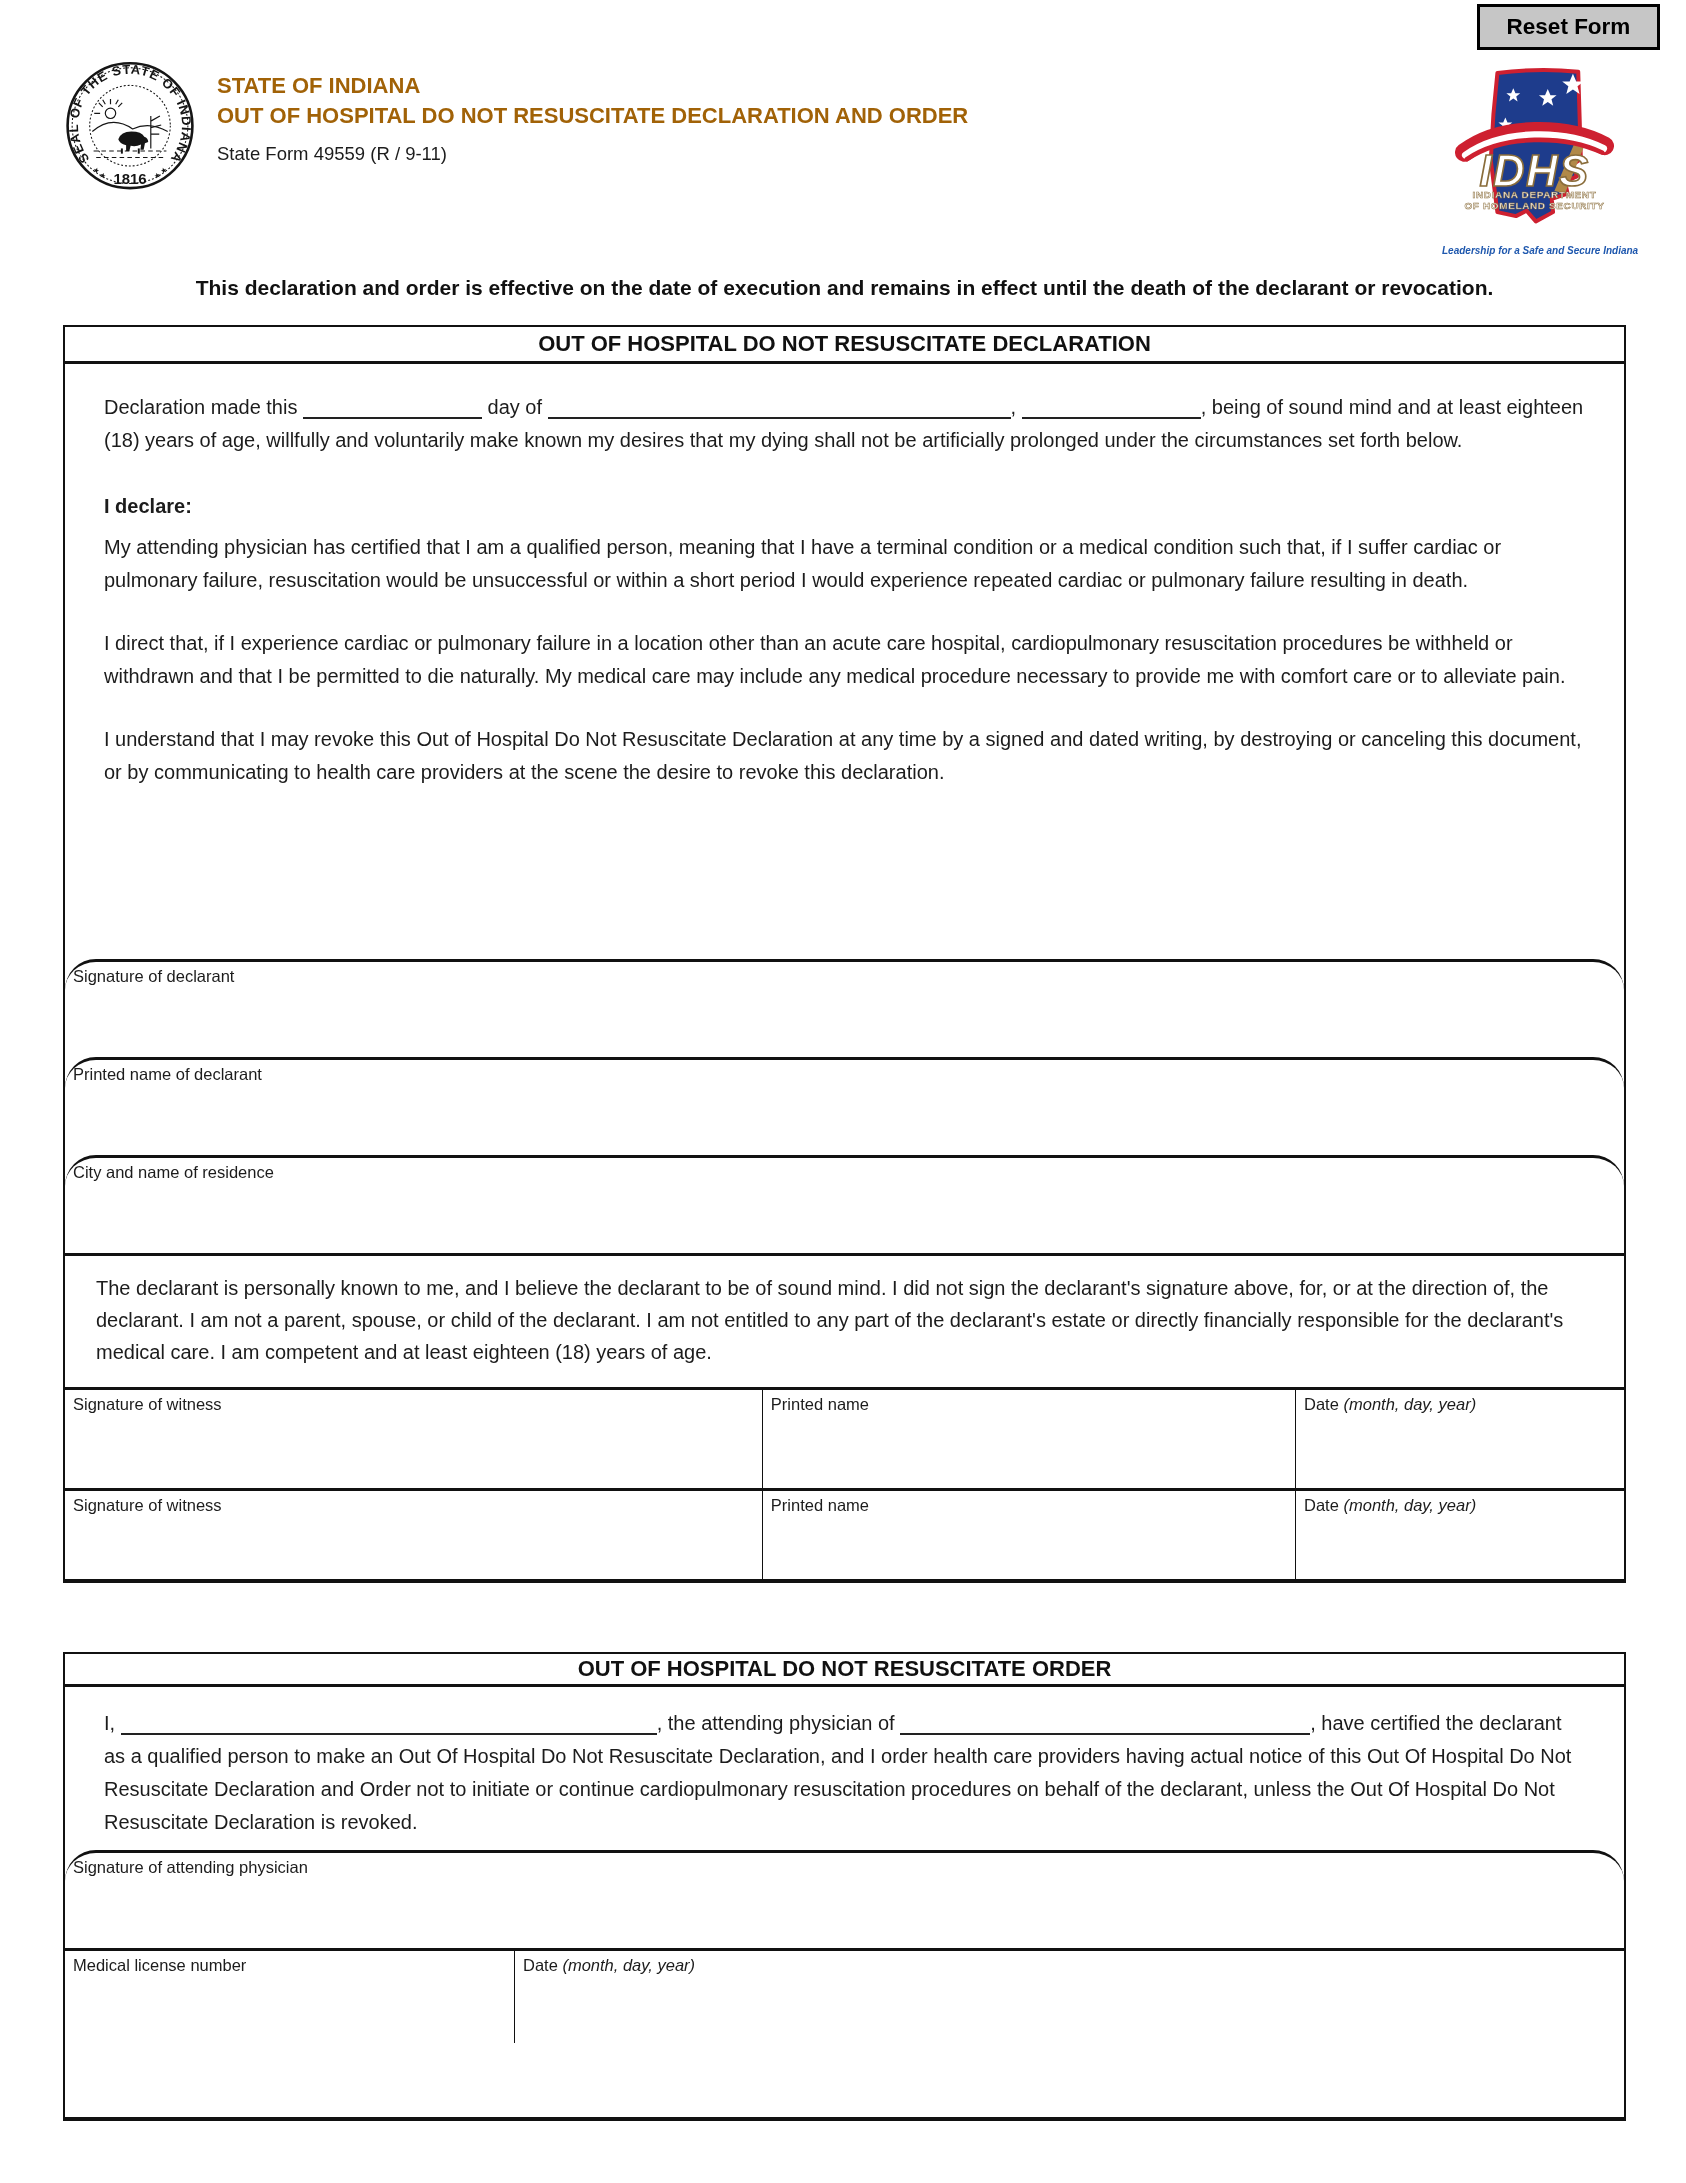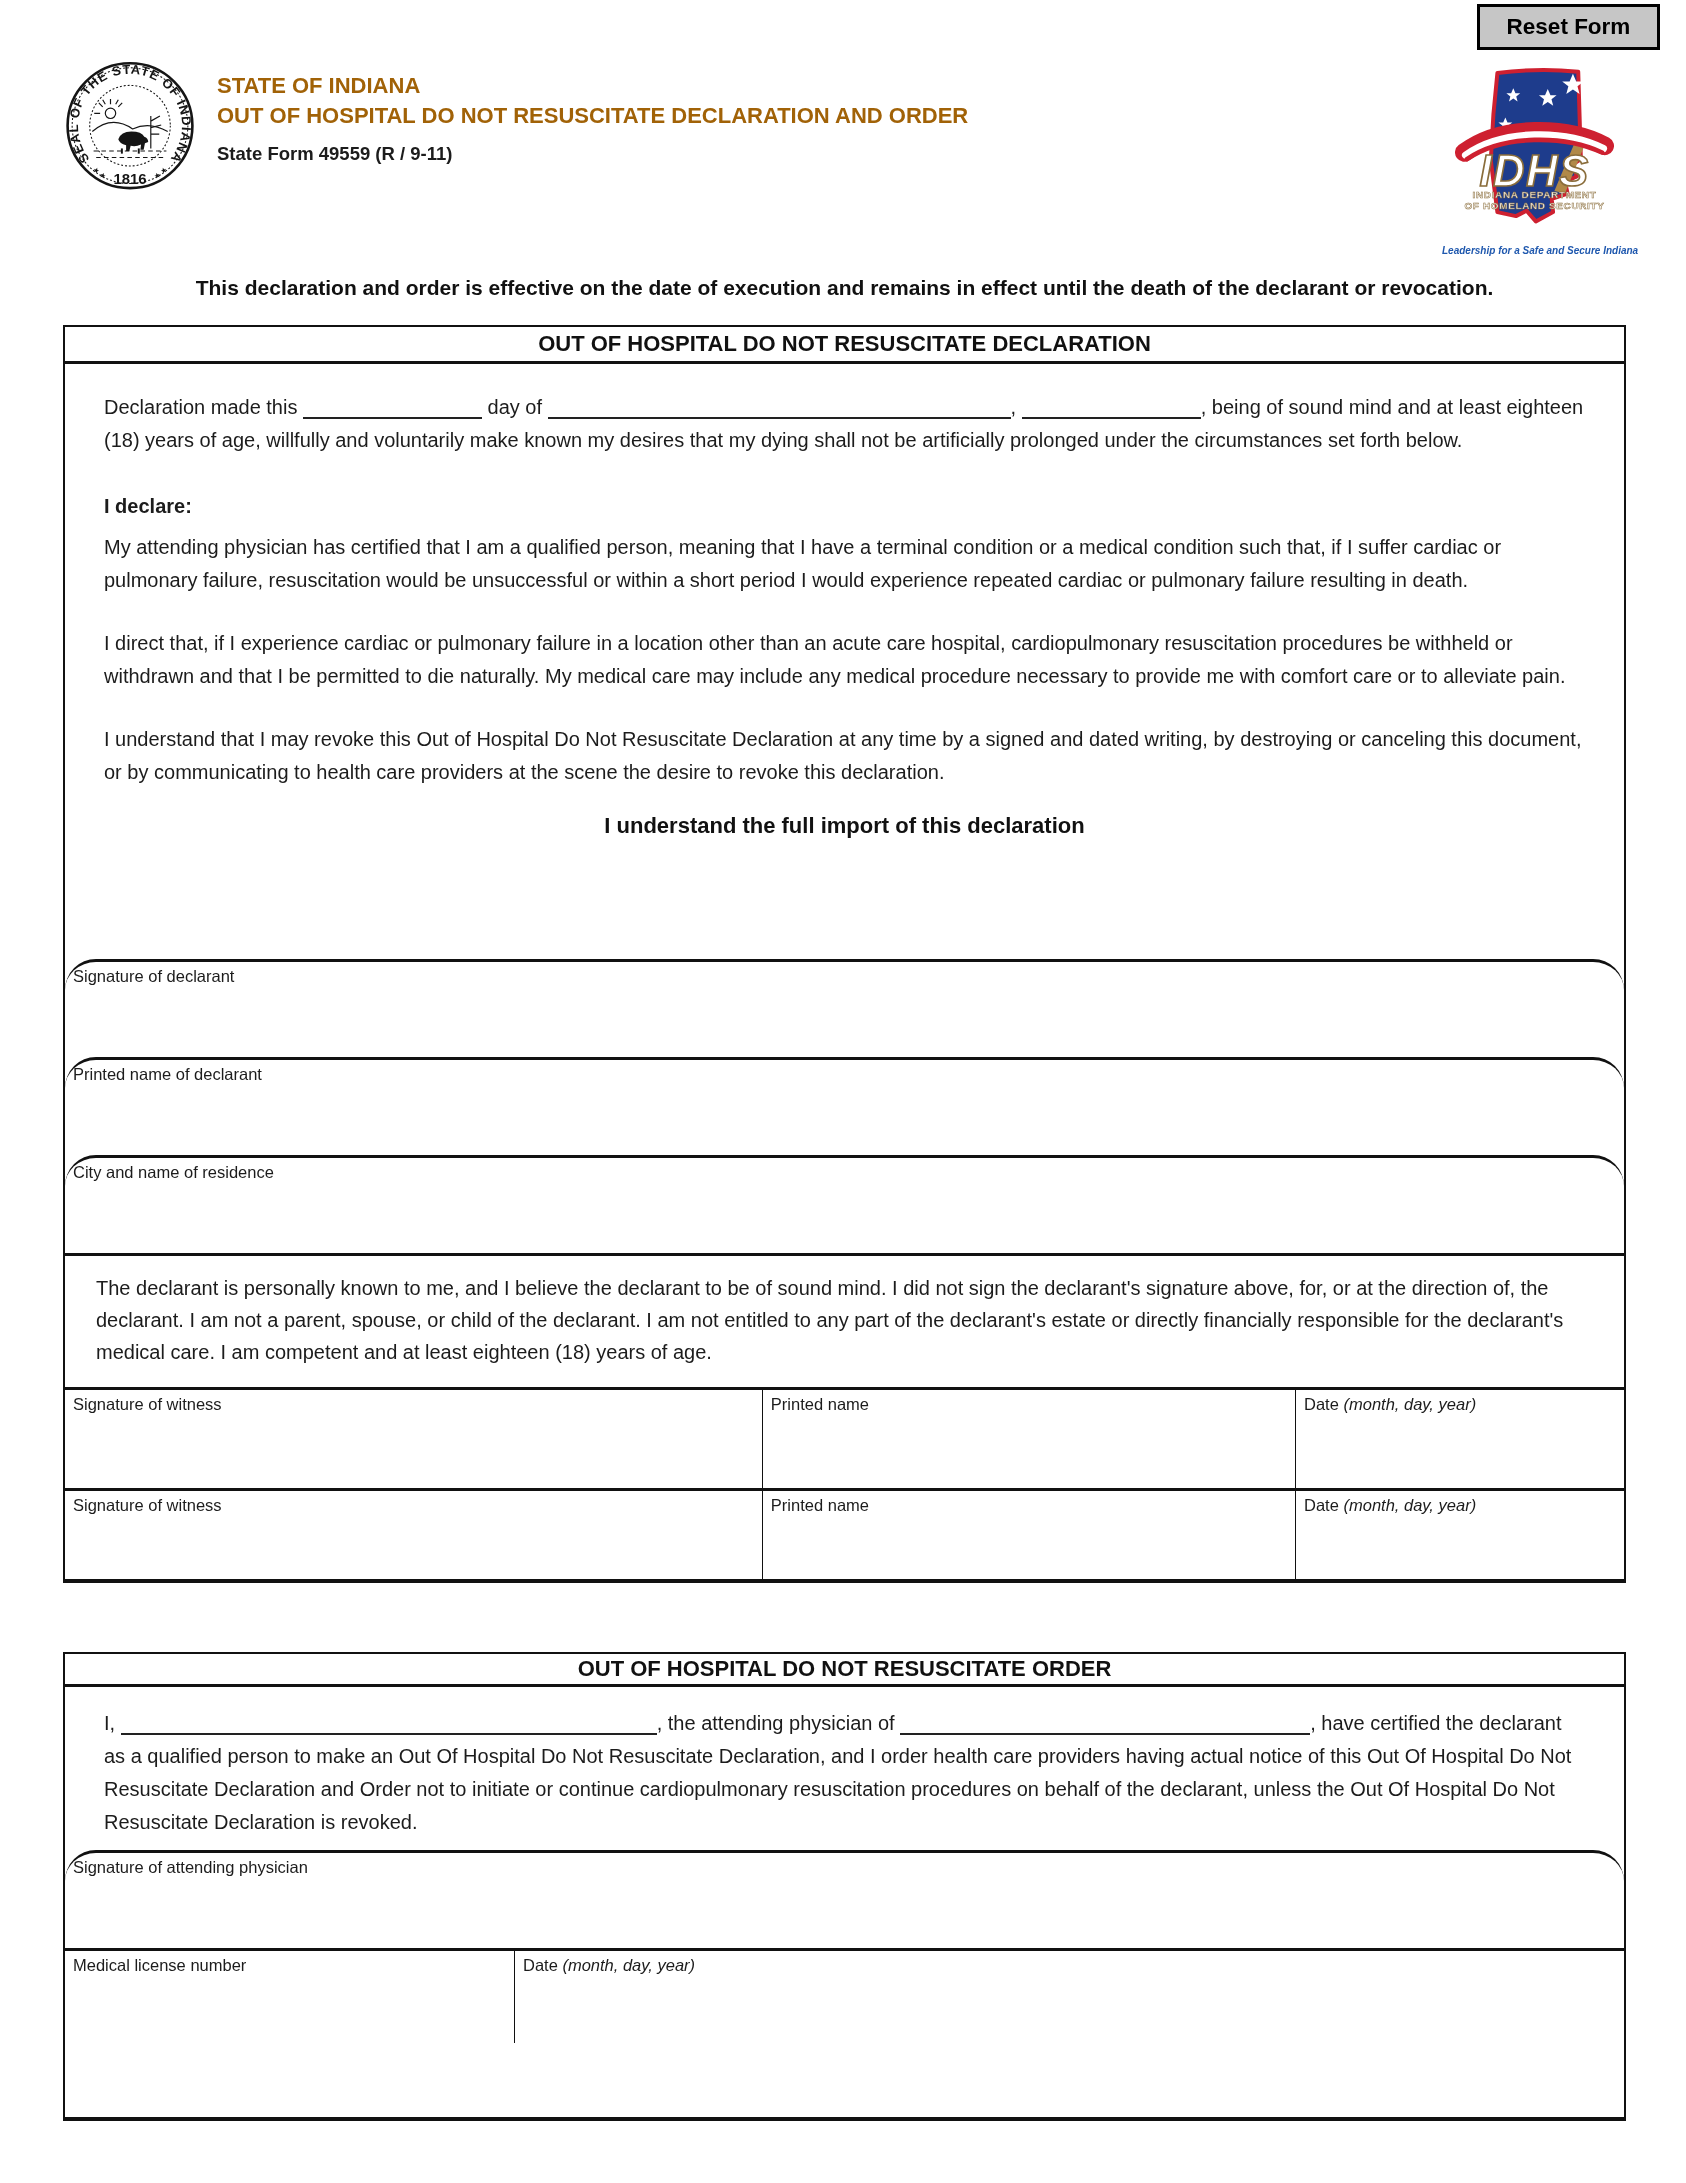--- a/index.html
+++ b/index.html
@@ -14,21 +14,21 @@
     position:absolute; left:1477px; top:4px; width:183px; height:46px;
     background:#c6c6c6; border:3.3px solid #000; color:#000;
     font-family:"Liberation Sans", sans-serif; font-weight:bold; font-size:22.5px;
     cursor:pointer;
   }
 
   
   .seal { position:absolute; left:65px; top:58px; width:130px; height:136px; }
   .titles { position:absolute; left:217px; top:71px; }
   .title-l1, .title-l2 { font-weight:bold; font-size:22px; line-height:30px; color:#a16207; }
-  .form-number { font-size:18.5px; margin-top:12px; color:#1c1c1c;font-weight:bold; }
+  .form-number { font-size:18.5px; margin-top:12px; color:#1c1c1c; }
 
   .idhs { position:absolute; left:1442px; top:61px; width:185px; text-align:center; }
   .idhs svg { display:block; margin:0 auto; width:159px; height:183px; }
   .idhs-tagline {
     font-size:10px; font-weight:bold; font-style:italic; color:#1f58ae;
     margin-top:1.3px; white-space:nowrap;
   }
 
   .effective {
     position:absolute; left:63px; top:276px; width:1563px;
@@ -174,21 +174,20 @@
         <span class="blank w270"></span><span>, being of sound mind and at least eighteen (18) years of age, willfully and voluntarily make known my desires that my dying shall not be artificially prolonged under the circumstances set forth below.</span>
       </p>
 
       <p class="para bold mt50">I declare:</p>
       <p class="para">My attending physician has certified that I am a qualified person, meaning that I have a terminal condition or a medical condition such that, if I suffer cardiac or pulmonary failure, resuscitation would be unsuccessful or within a short period I would experience repeated cardiac or pulmonary failure resulting in death.</p>
 
       <p class="para mt46">I direct that, if I experience cardiac or pulmonary failure in a location other than an acute care hospital, cardiopulmonary resuscitation procedures be withheld or withdrawn and that I be permitted to die naturally. My medical care may include any medical procedure necessary to provide me with comfort care or to alleviate pain.</p>
 
       <p class="para mt46">I understand that I may revoke this Out of Hospital Do Not Resuscitate Declaration at any time by a signed and dated writing, by destroying or canceling this document, or by communicating to health care providers at the scene the desire to revoke this declaration.</p>
 
-      <p class="understand">I understand the full import of this declaration</p>
     </div>
 
     <div class="frow">
       <span class="flabel">Signature of declarant</span>
     </div>
     <div class="frow">
       <span class="flabel">Printed name of declarant</span>
     </div>
     <div class="frow">
       <span class="flabel">City and name of residence</span>

